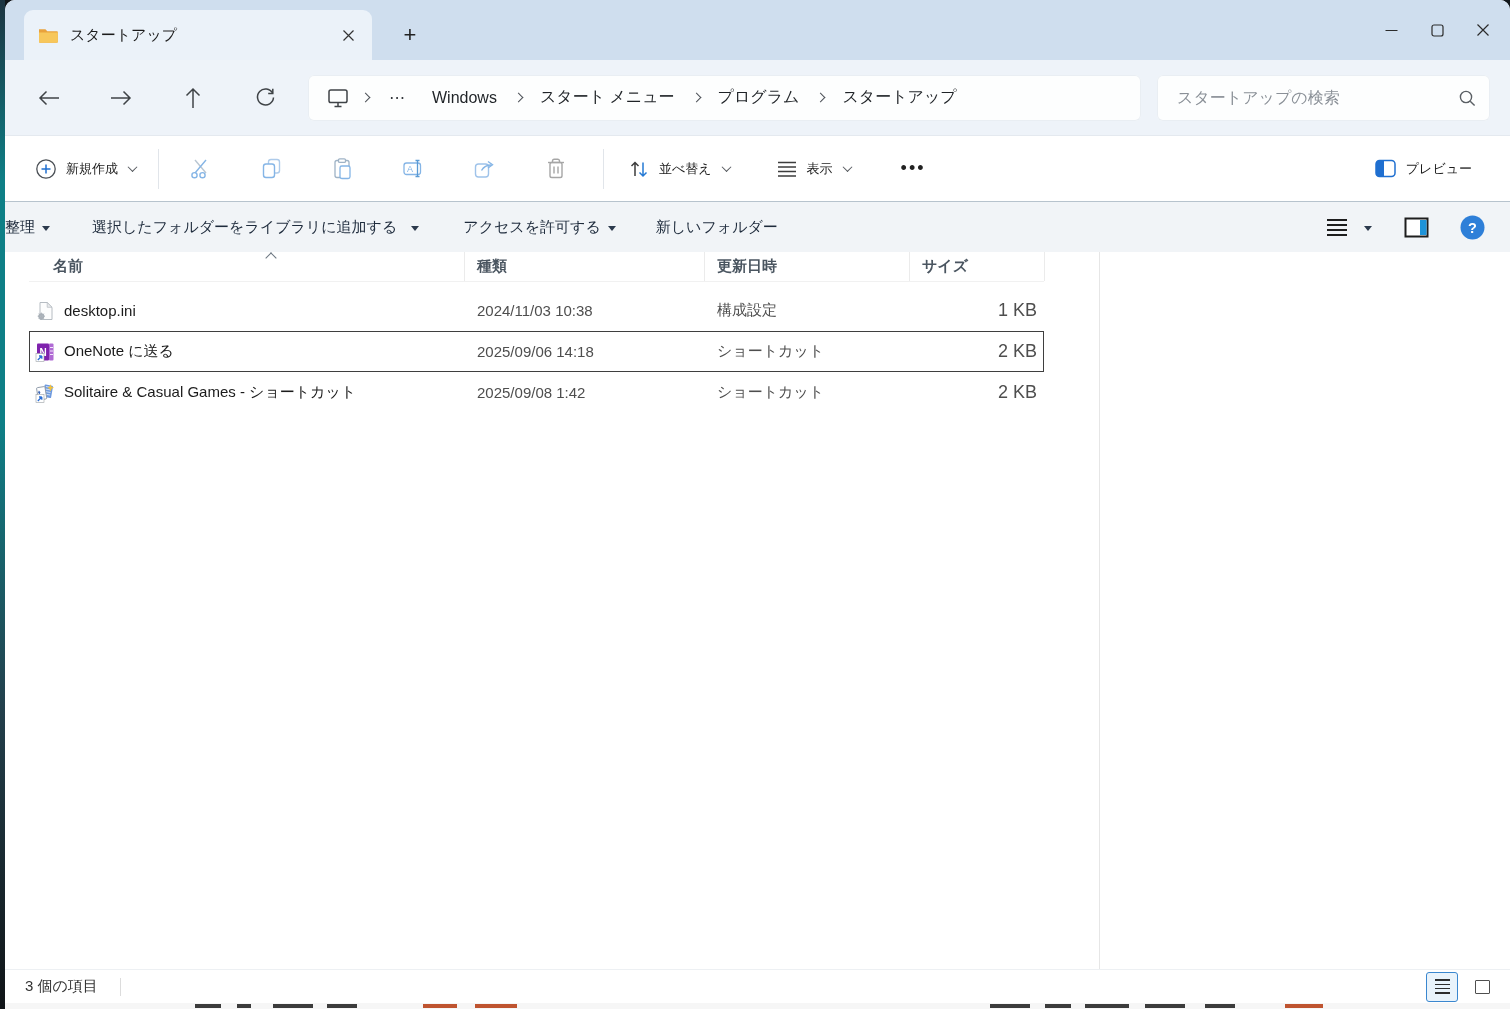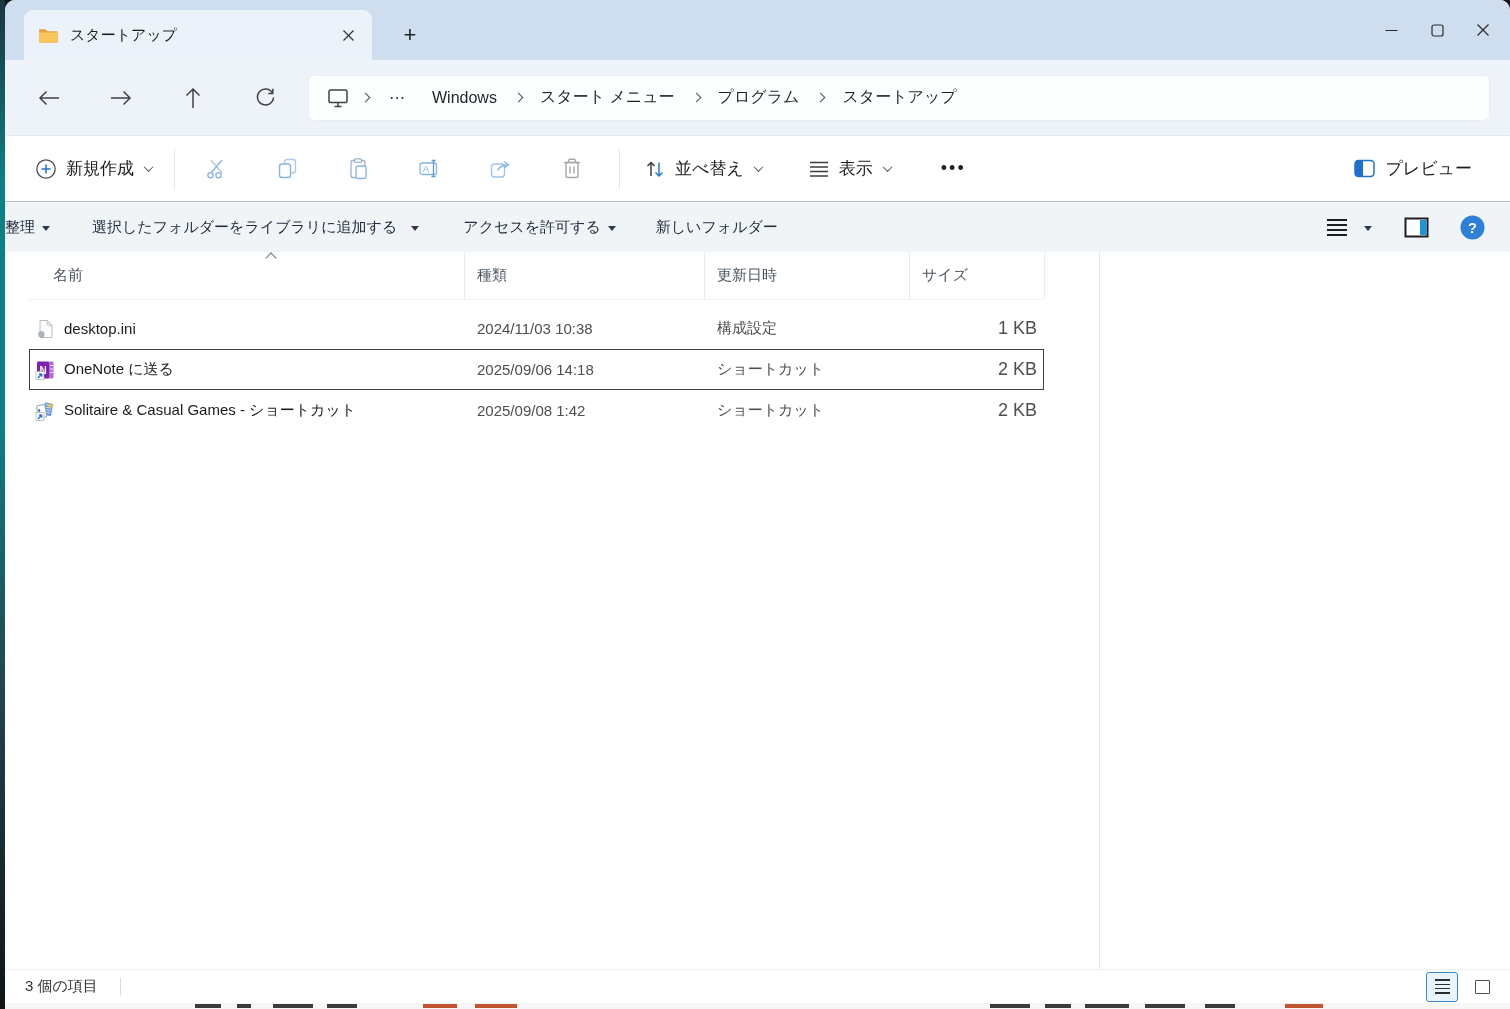--- a/index.html
+++ b/index.html
@@ -41,41 +41,41 @@
   .searchbar{width:333px;height:46px;background:#fdfefe;border-radius:6px;margin-left:16px;
     display:flex;align-items:center;padding:0 14px 0 20px;box-shadow:0 0 0 1px #e9eef3 inset;}
   .searchbar input{flex:1;border:none;outline:none;background:transparent;font-size:16px;
     color:#333;font-family:inherit;}
   .searchbar input::placeholder{color:#8a9097;}
 
   
   .toolbar{height:66px;background:#fff;display:flex;align-items:center;padding-left:20px;flex:none;
     border-top:1px solid #e4e9ef;}
   .tbtn{display:flex;align-items:center;gap:9px;padding:8px 10px;border-radius:5px;}
-  .tbtn .lbl{font-size:17px;color:#1c1c1c;white-space:nowrap;}
+  .tbtn .lbl{font-size:13px;color:#1c1c1c;white-space:nowrap;}
   .chev-down{width:7px;height:7px;border-right:1.4px solid #55595e;border-bottom:1.4px solid #55595e;
     transform:rotate(45deg) translate(-1px,-1px);margin-left:2px;flex:none;}
   .tdivider{width:1px;height:40px;background:#e1e5ea;margin:0 0 0 12px;flex:none;}
   .ibtn{width:71px;height:44px;display:flex;align-items:center;justify-content:center;border-radius:5px;}
   .more-dots{font-size:18px;color:#222;letter-spacing:2px;padding:0 14px;}
   .preview-btn{margin-left:auto;margin-right:28px;}
 
   
   .ribbon{height:51px;background:#f1f4f7;border-top:1px solid #b7c3cd;display:flex;
     align-items:center;flex:none;}
   .rbtn{display:flex;align-items:center;gap:7px;font-size:15px;color:#1e2b3c;white-space:nowrap;}
   .tri-down{width:0;height:0;border-left:4px solid transparent;border-right:4px solid transparent;
     border-top:5px solid #2c3razz;border-top:5px solid #2c3a4d;margin-top:2px;}
   .ribbon-right{margin-left:auto;display:flex;align-items:center;gap:18px;padding-right:24px;}
 
   
   .content{flex:1;display:flex;min-height:0;background:#fff;}
   .listpane{width:1095px;flex:none;border-right:1px solid #e6e6e6;display:flex;flex-direction:column;}
   .cols{display:grid;grid-template-columns:436px 240px 205px 135px;}
-  .lheader{margin:0 55px 8px 24px;height:48px;align-items:center;border-bottom:1px solid #f1f1f1;position:relative;}
+  .lheader{margin:0 55px 8px 24px;height:30px;align-items:center;border-bottom:1px solid #f1f1f1;position:relative;font-weight:bold;}
   .lheader .hc{font-size:15px;color:#4a5560;height:100%;display:flex;align-items:center;
     border-right:1px solid #ebebeb;padding-left:12px;}
   .lheader .hc.first{padding-left:24px;}
   .sort-up{position:absolute;left:238px;top:2px;width:8px;height:8px;border-left:1.4px solid #6b7680;
     border-top:1.4px solid #6b7680;transform:rotate(45deg);}
   .frow{margin:0 55px 0 24px;height:41px;align-items:center;position:relative;}
   .frow.selected{outline:1px solid #3f3f3f;outline-offset:-1px;}
   .fname{display:flex;align-items:center;gap:9px;padding-left:6px;font-size:15px;color:#1b1b1b;overflow:hidden;white-space:nowrap;}
   .fdate,.ftype{font-size:15px;color:#4e4e4e;padding-left:12px;white-space:nowrap;}
   .fsize{font-size:18px;color:#4e4e4e;text-align:right;padding-right:8px;white-space:nowrap;}
@@ -187,20 +187,29 @@
       <span class="crumb-chev" style="visibility:hidden;margin:0 2px;"></span>
       <span class="crumb">Windows</span>
       <span class="crumb-chev"></span>
       <span class="crumb">スタート メニュー</span>
       <span class="crumb-chev"></span>
       <span class="crumb">プログラム</span>
       <span class="crumb-chev"></span>
       <span class="crumb">スタートアップ</span>
     </div>
 
+    <div class="searchbar">
+      <input type="text" placeholder="スタートアップの検索" style="">
+      <span>
+        <svg width="18" height="18" viewBox="0 0 18 18">
+          <circle cx="8" cy="8" r="5.6" fill="none" stroke="#5a5f64" stroke-width="1.4"></circle>
+          <path d="M12.2 12.2L16.6 16.6" stroke="#5a5f64" stroke-width="1.4"></path>
+        </svg>
+      </span>
+    </div>
   </div>
 
   <div class="toolbar">
     <div class="tbtn">
       <span>
         <svg width="22" height="22" viewBox="0 0 22 22">
           <circle cx="11" cy="11" r="9.2" fill="none" stroke="#4a4f55" stroke-width="1.3"></circle>
           <path d="M11 6.5v9M6.5 11h9" stroke="#1f6fd0" stroke-width="1.5"></path>
         </svg>
       </span>

